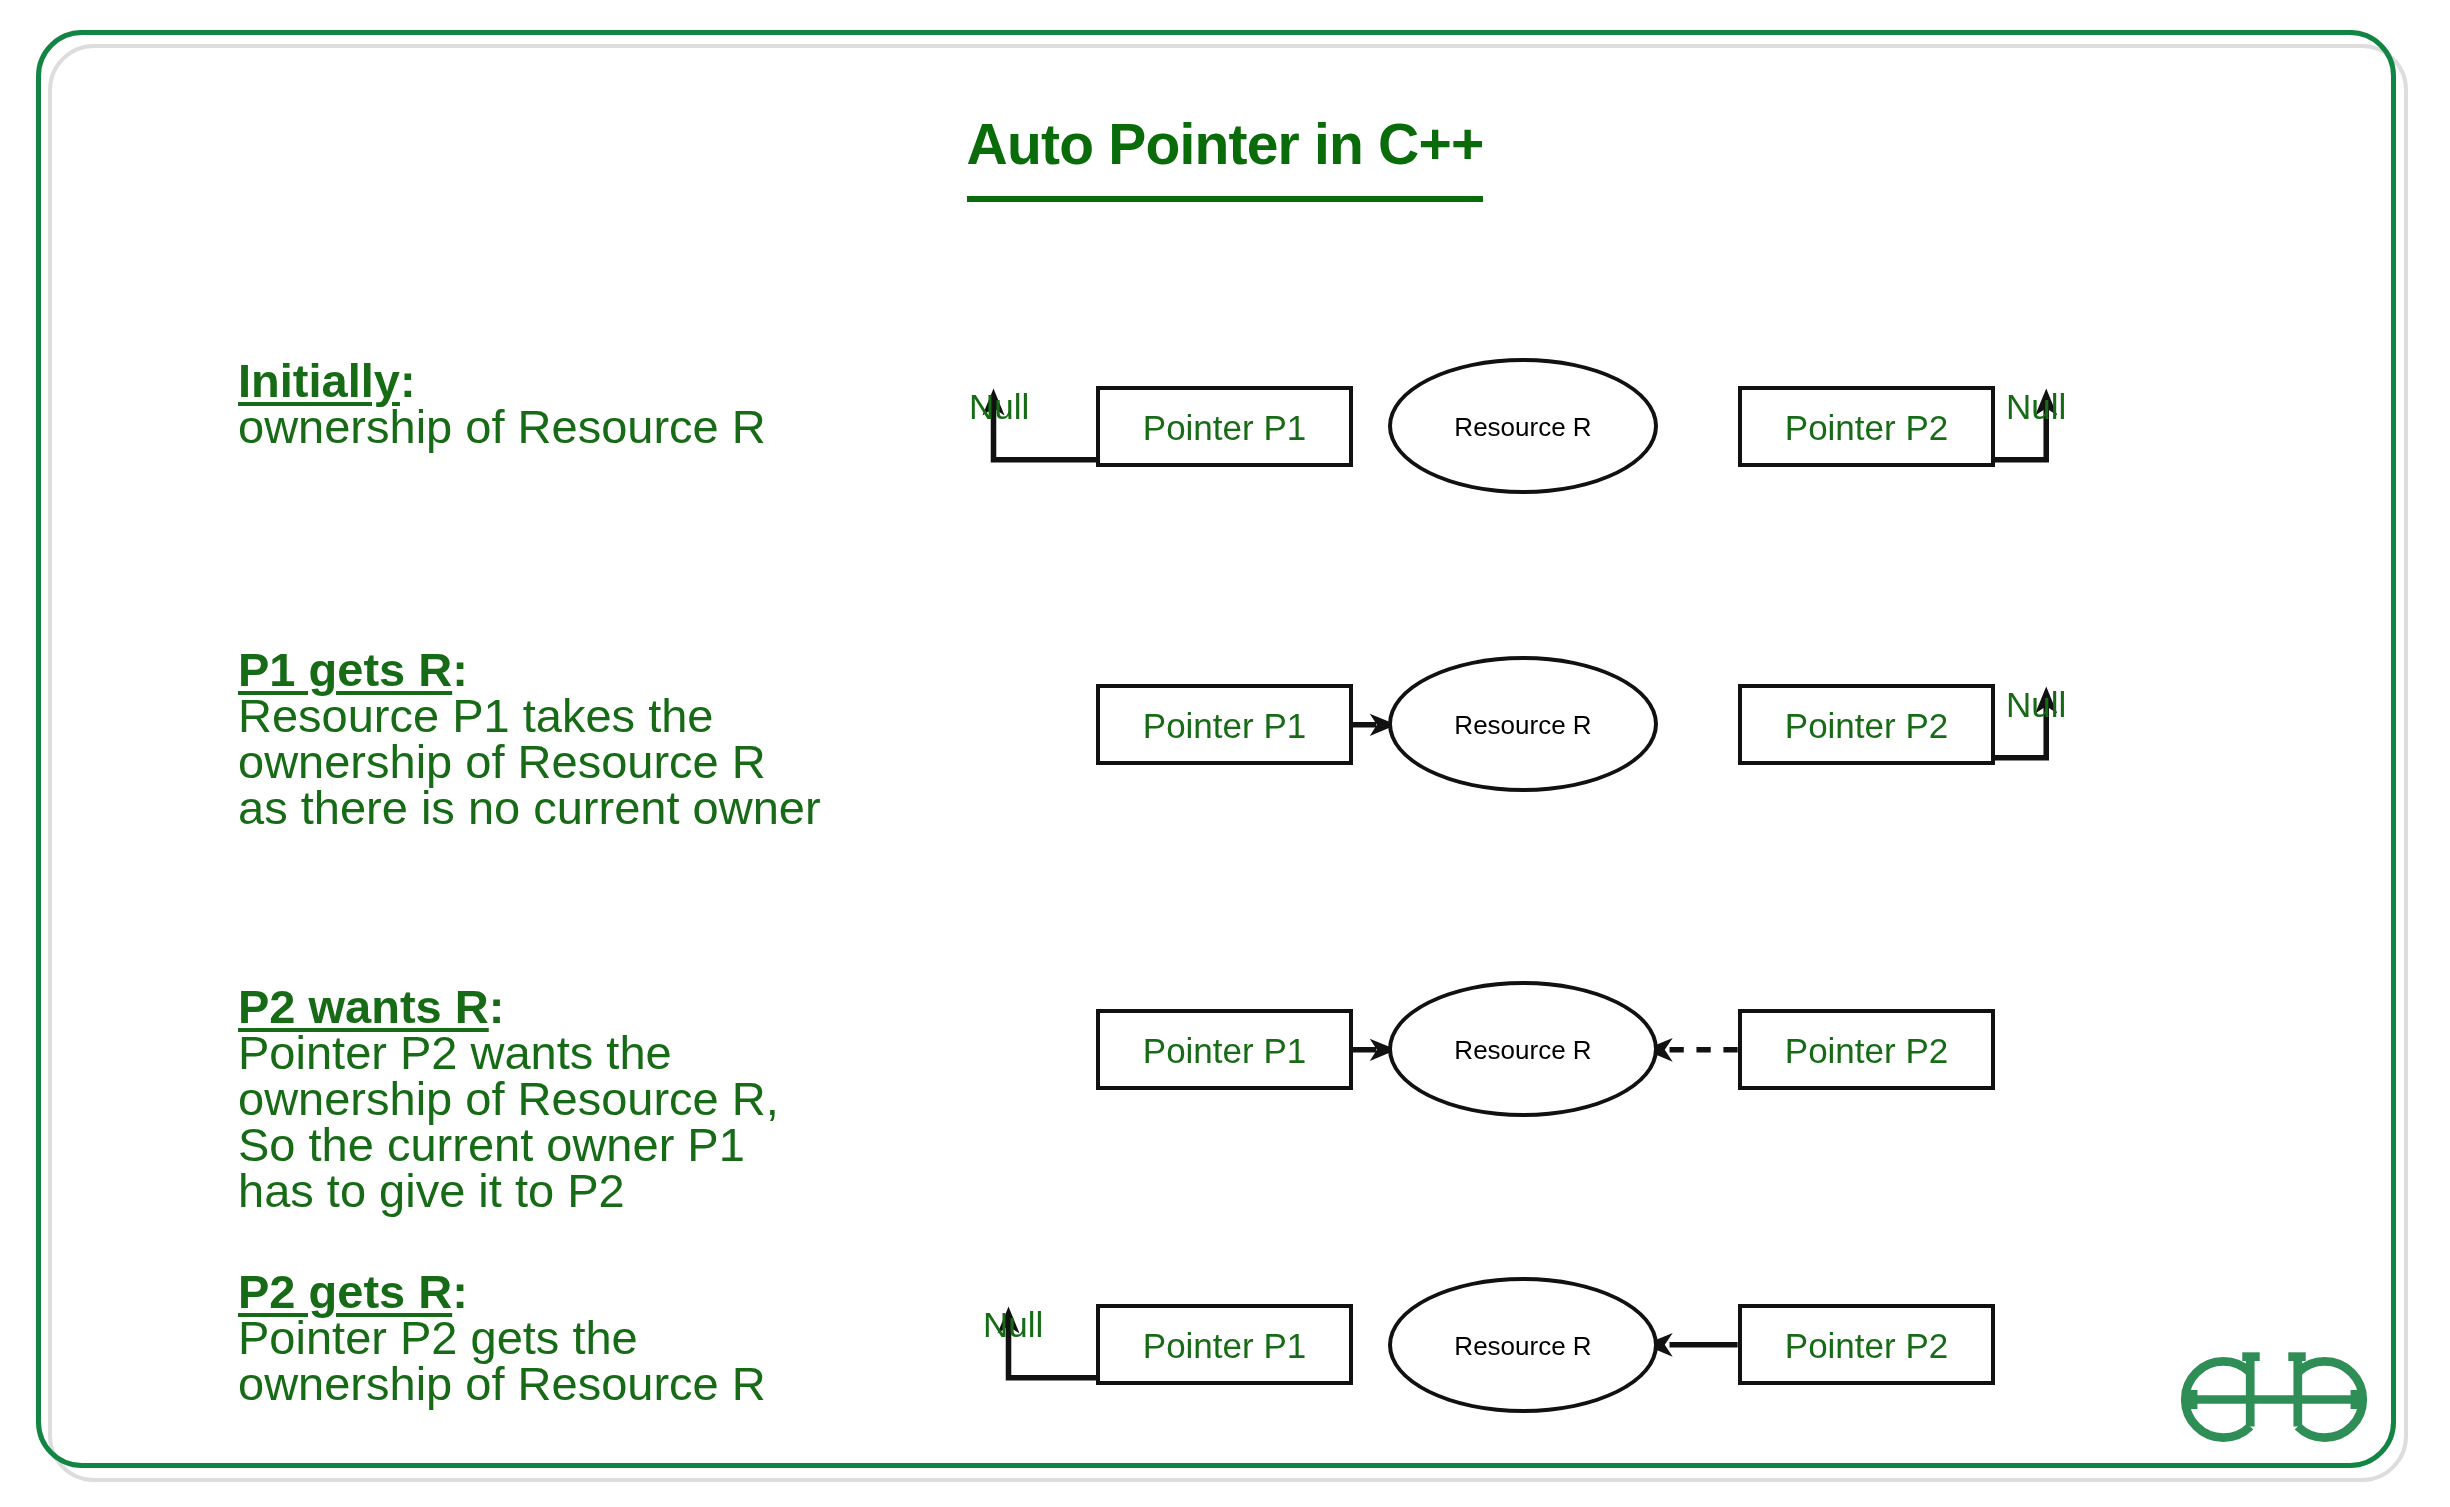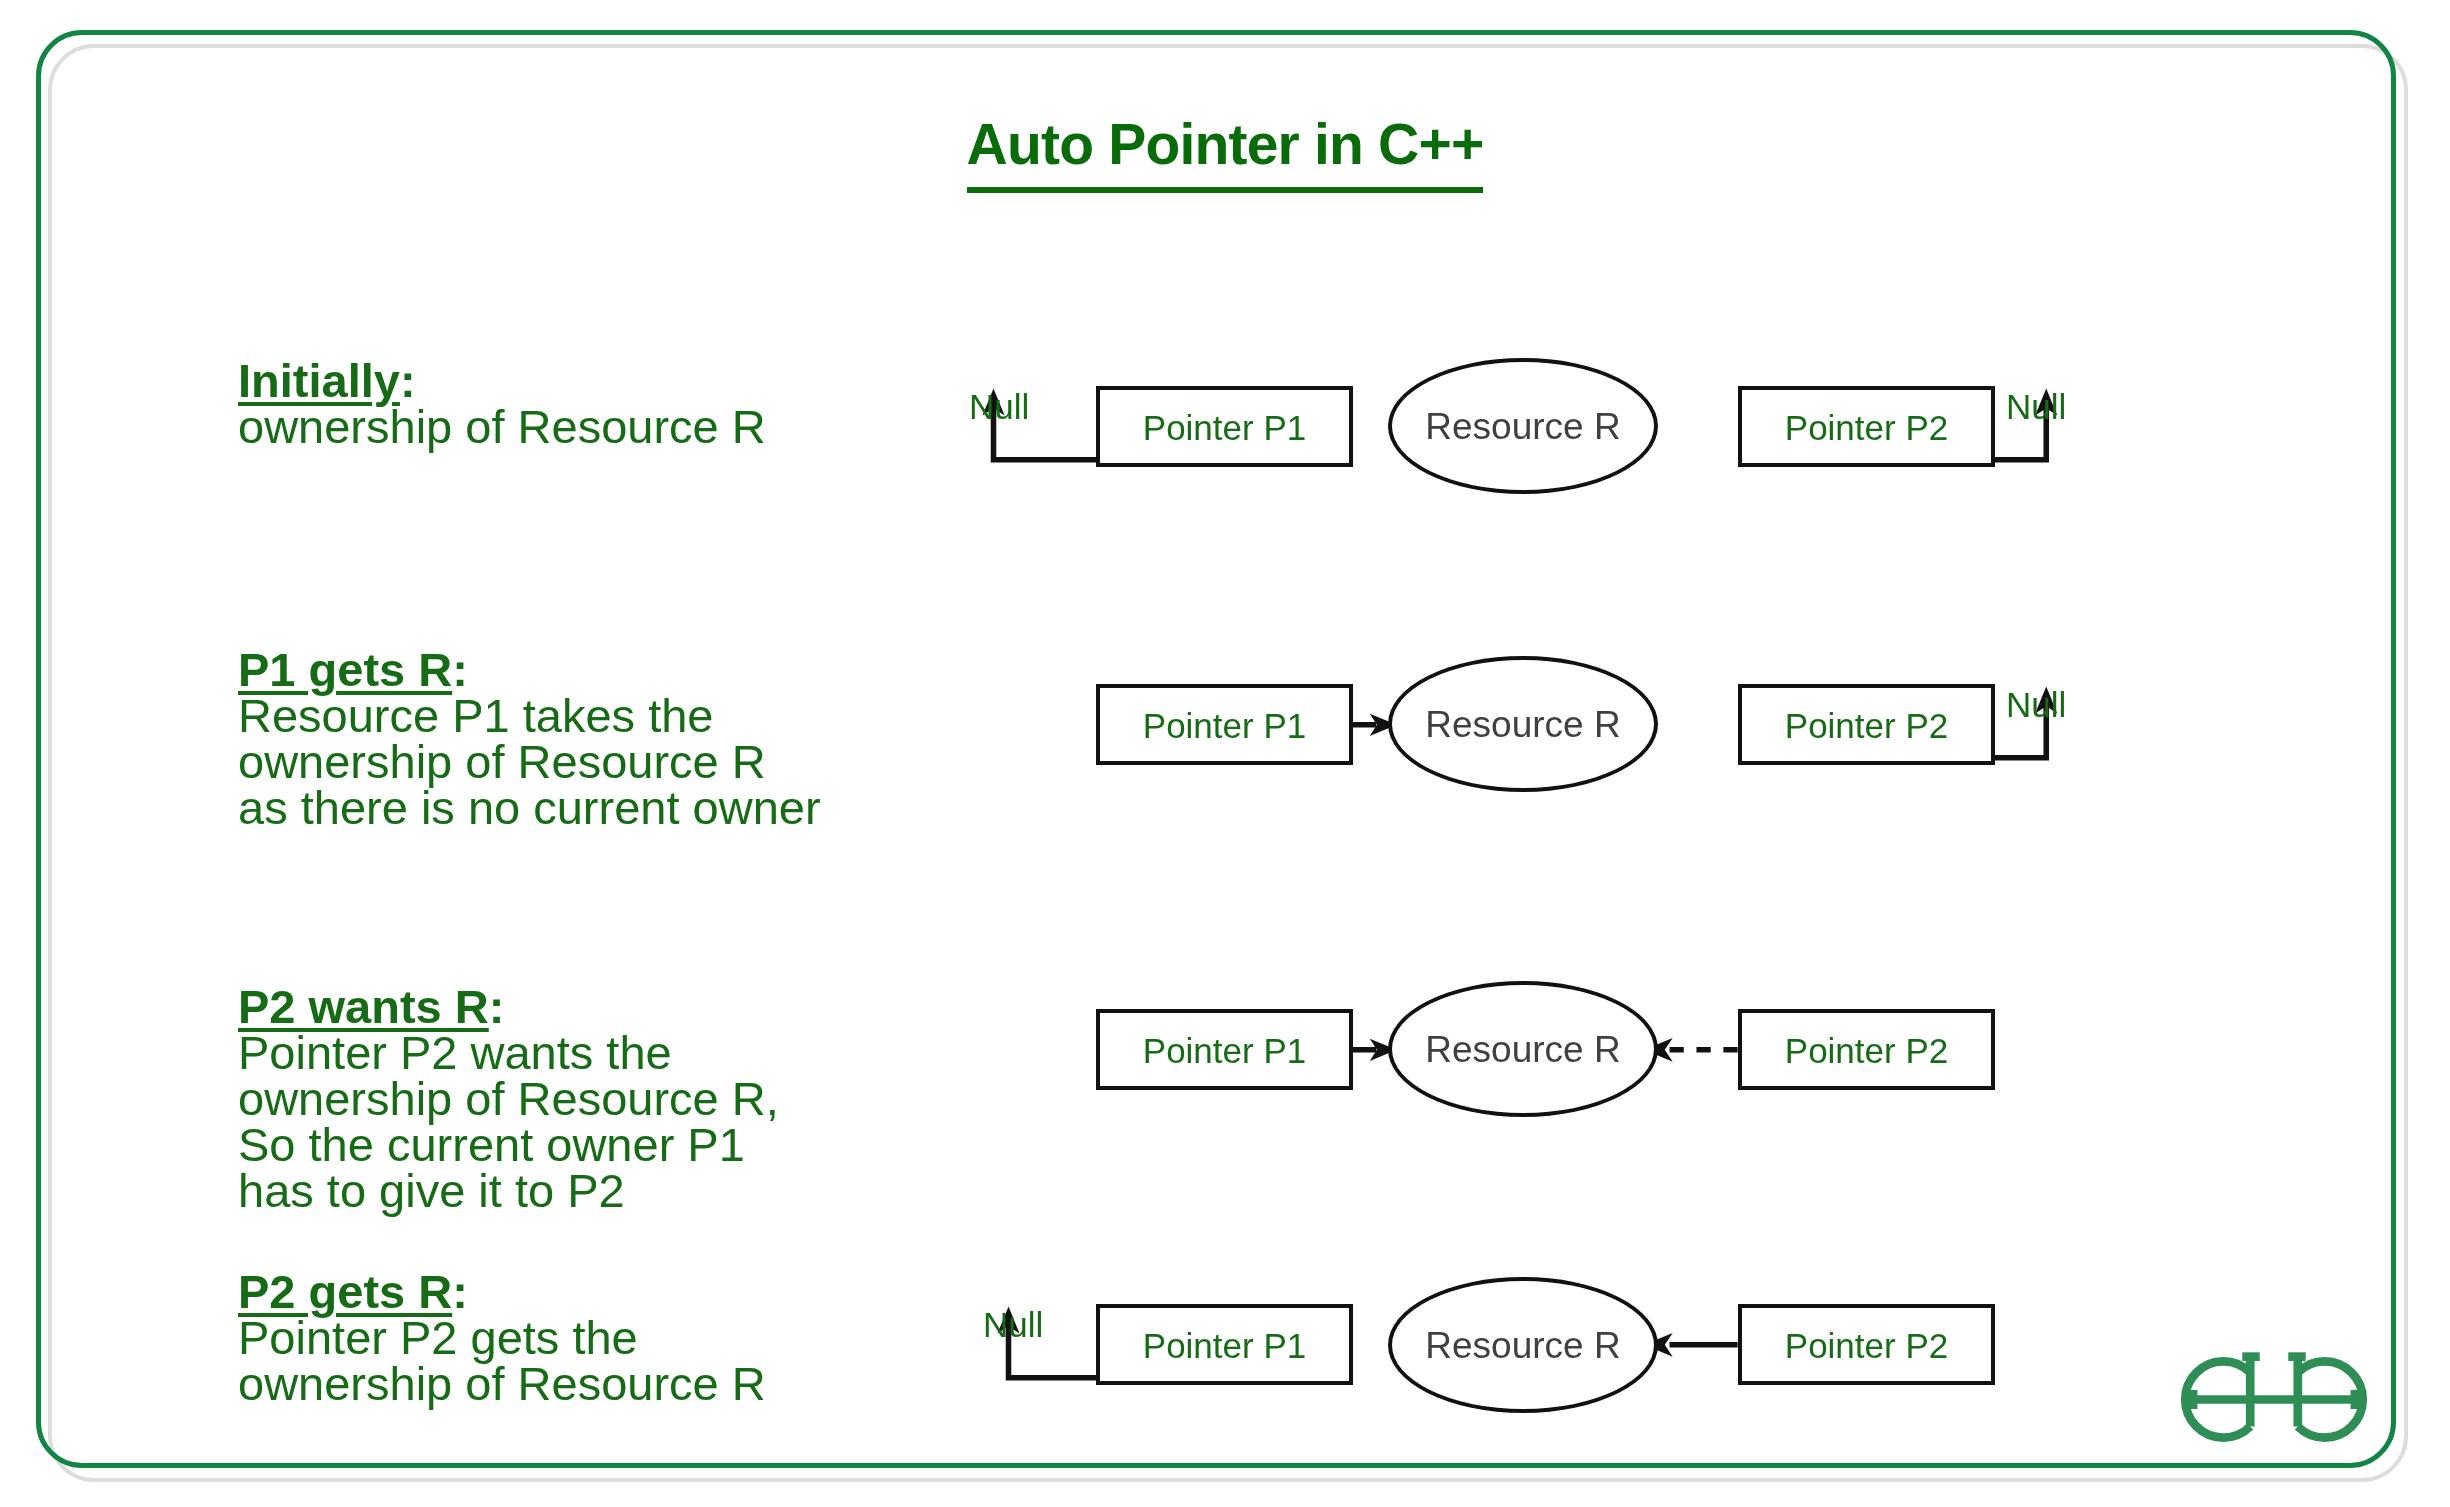--- a/index.html
+++ b/index.html
@@ -47,21 +47,21 @@
     top: 111px;
     width: 2450px;
     text-align: center;
     font-size: 57px;
     font-weight: bold;
     color: #0a6b0a;
     letter-spacing: -0.8px;
   }
   #title span.u {
     border-bottom: 6.3px solid #0a6b0a;
-    padding-bottom: 11px;
+    padding-bottom: 20px;
   }
 
   
   .caption {
     position: absolute;
     color: #176b17;
     font-size: 47px;
     line-height: 46px;
     white-space: nowrap;
   }
@@ -91,22 +91,22 @@
     z-index: 3;
   }
   .ellipse {
     position: absolute;
     width: 270px;
     height: 136px;
     border: 4px solid #111111;
     border-radius: 50%;
     background: #ffffff;
     box-sizing: border-box;
-    color: #404040;
-    font-size: 37px;
+    color: #000000;
+    font-size: 26px;
     line-height: 130px;
     text-align: center;
     z-index: 3;
   }
   .nulllabel {
     position: absolute;
     color: #176b17;
     font-size: 35px;
     line-height: 35px;
     white-space: nowrap;

